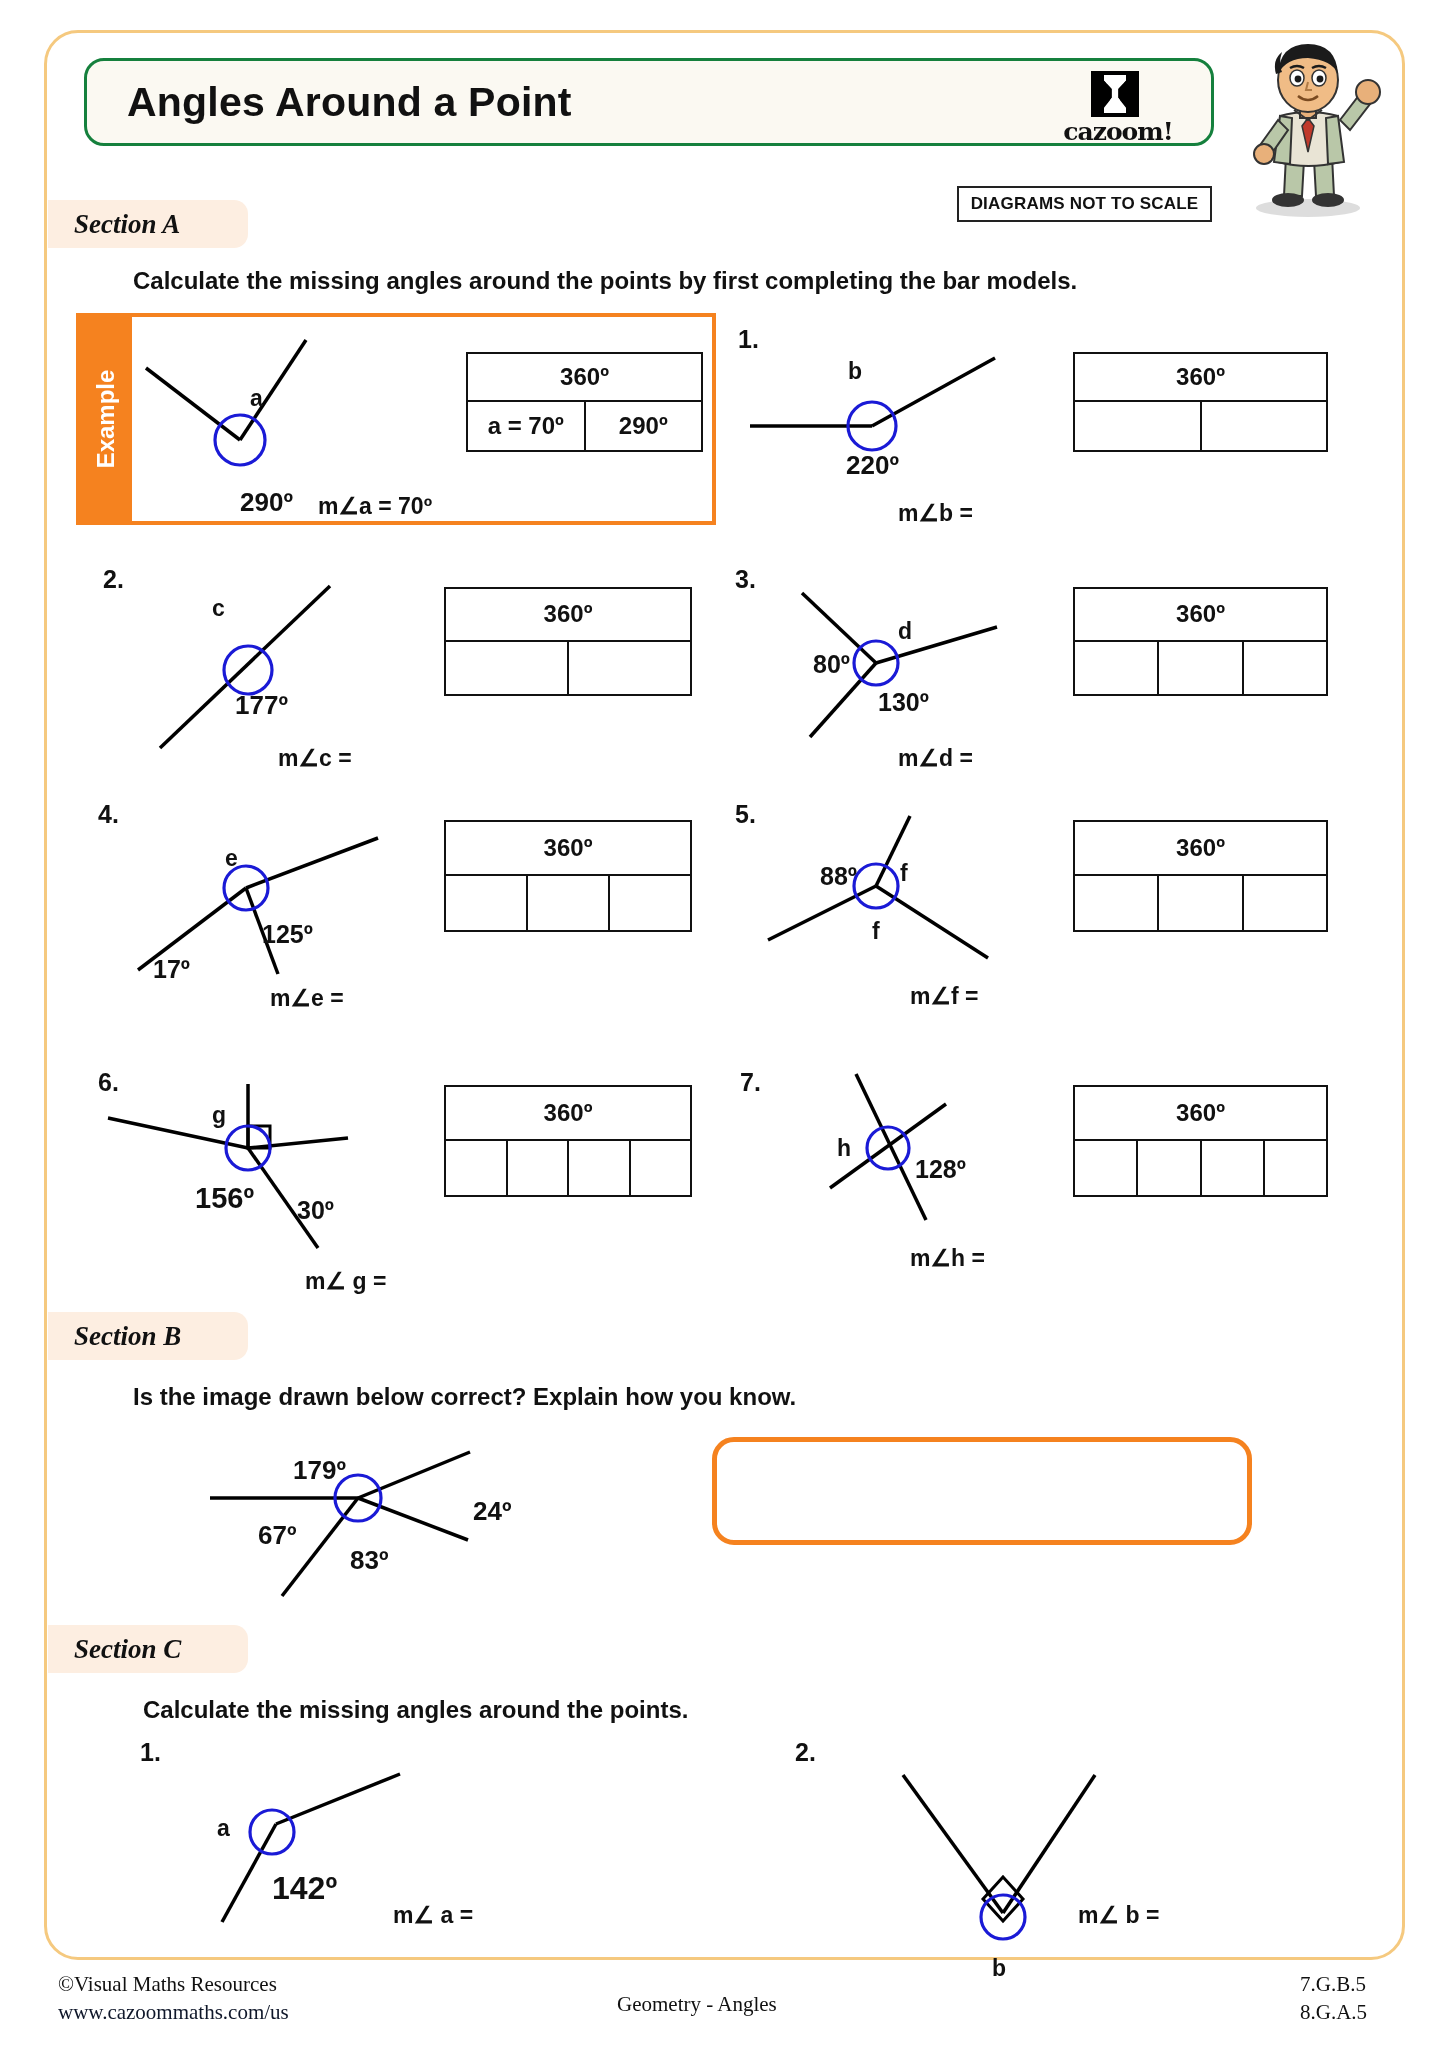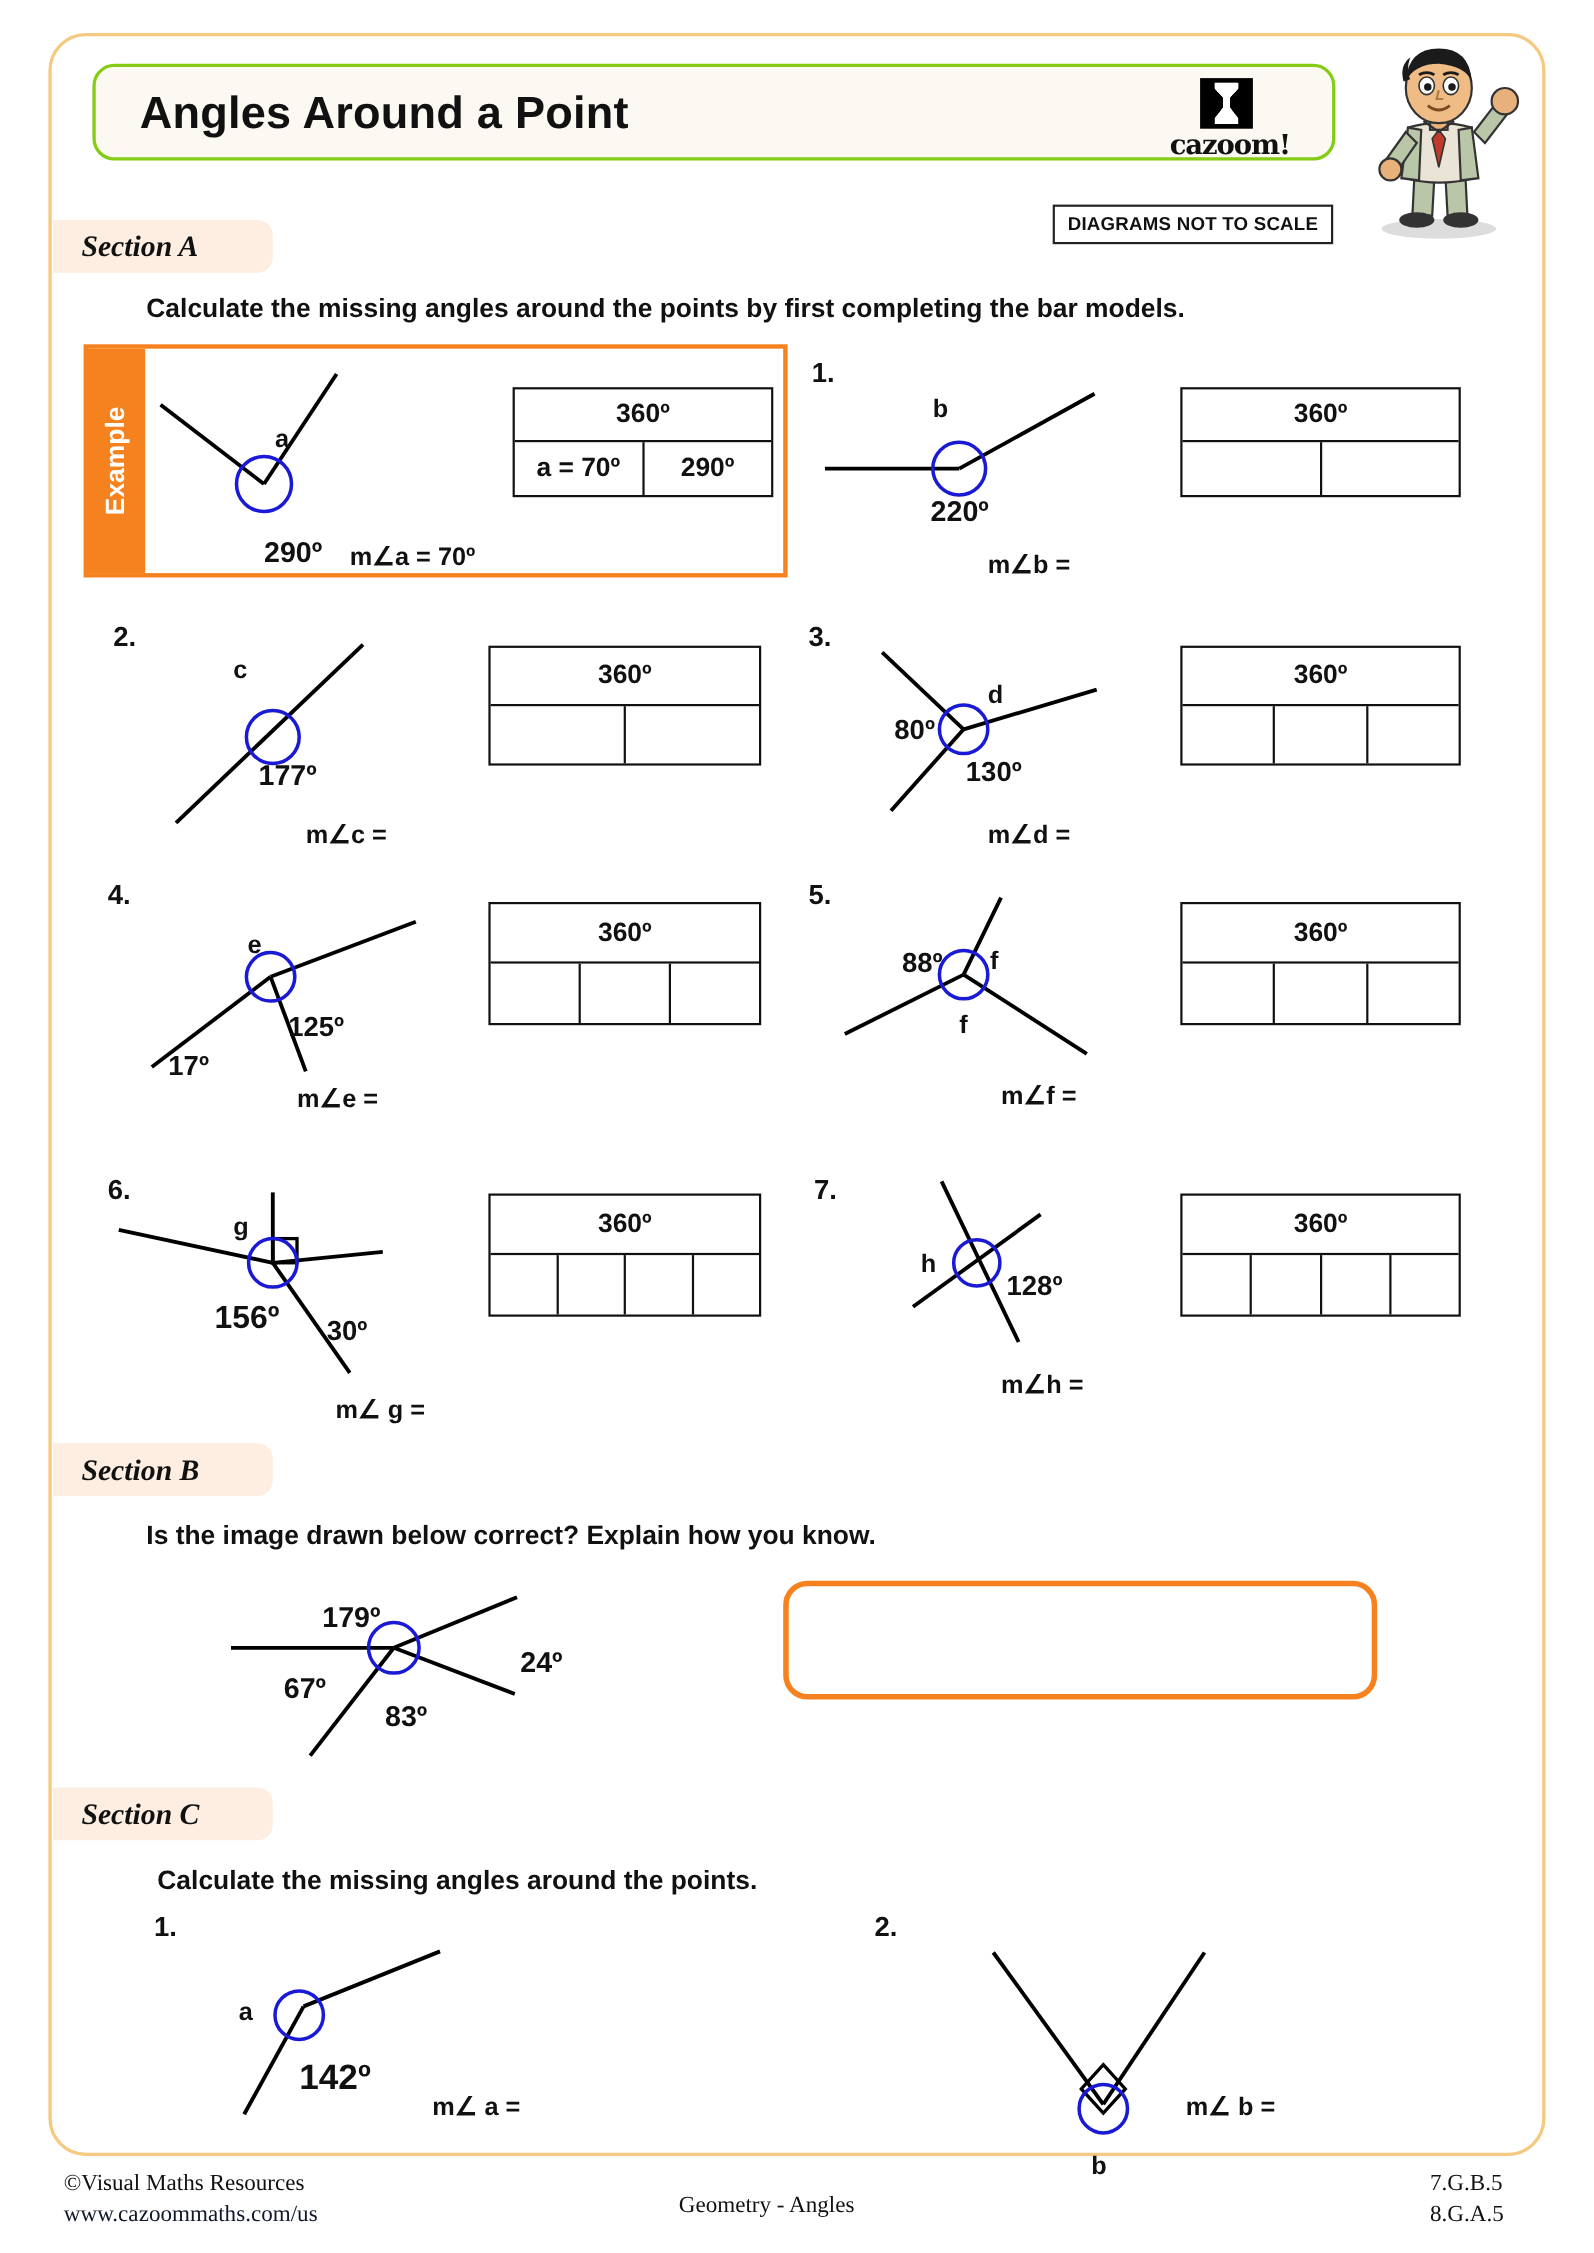--- a/index.html
+++ b/index.html
@@ -18,21 +18,21 @@
     width:1361px; height:1930px;
     border:3px solid #f5c97f;
     border-radius:34px;
     background:#ffffff;
   }
 
   
   #title-bar{
     position:absolute; left:84px; top:58px;
     width:1130px; height:88px;
-    border:3px solid #84cc16;
+    border:3px solid #15803d;
     border-radius:20px;
     background:#fbf9f2;
   }
   #title-text{
     position:absolute; left:40px; top:18px;
     font-size:41px; font-weight:bold; color:#111;
     letter-spacing:.2px;
   }
   #logo-wrap{ position:absolute; right:28px; top:10px; width:130px; height:70px;}
   #logo-mark{

